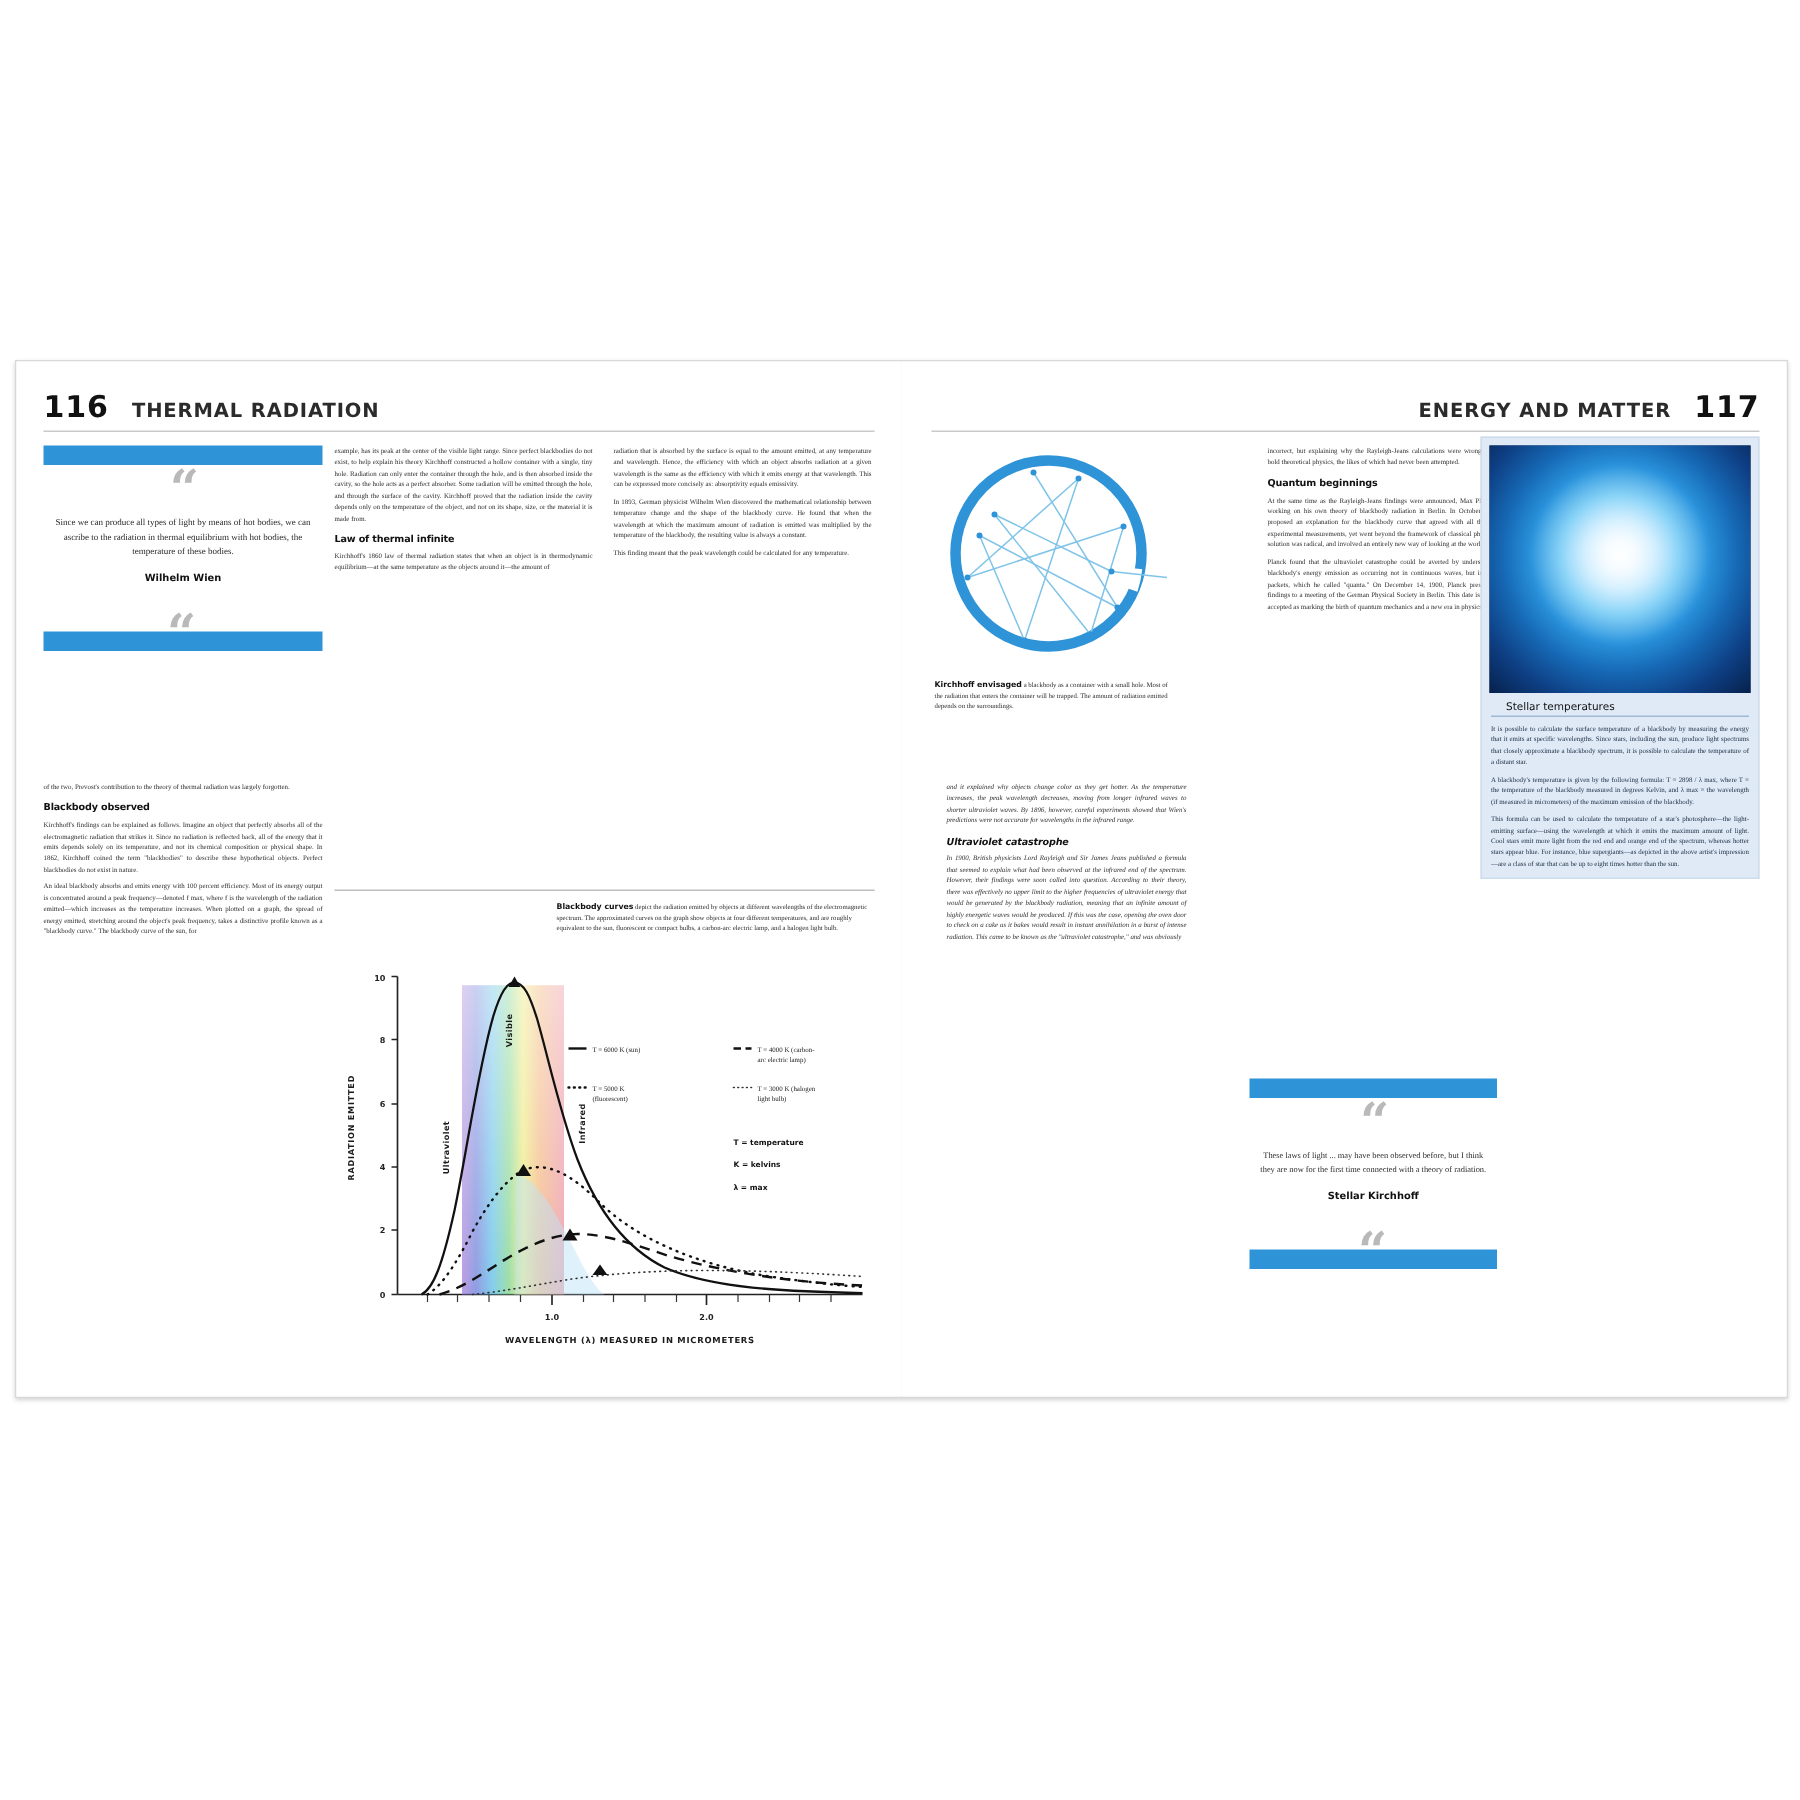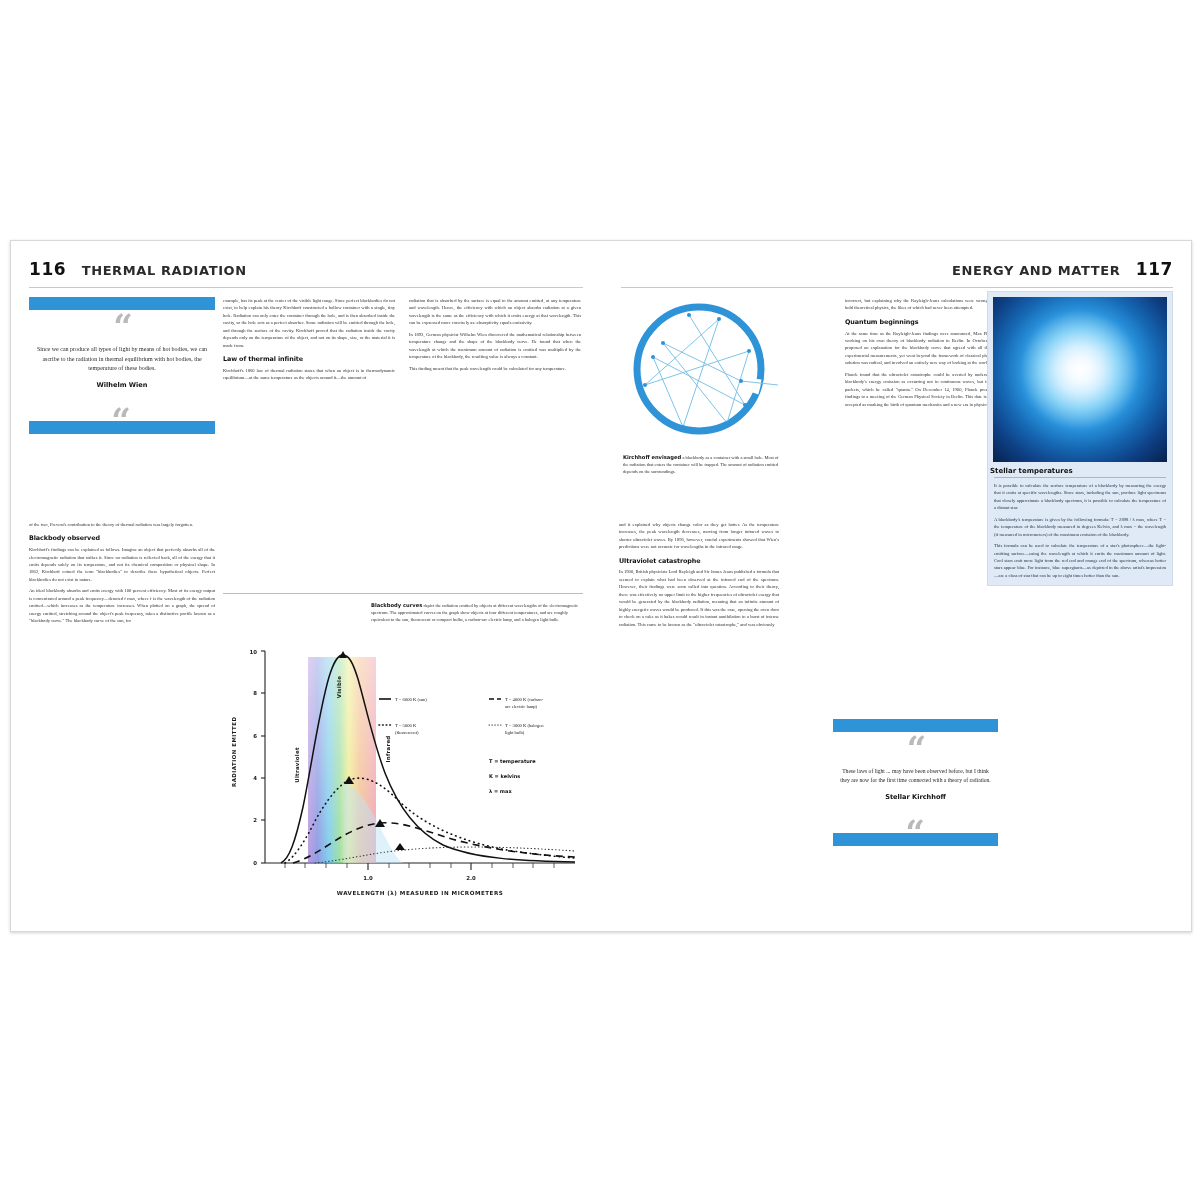--- a/index.html
+++ b/index.html
@@ -13,21 +13,21 @@
   .page{position:absolute;top:0;height:690px;background:#fff;}
   .page-left{left:0;width:590px;}
   .page-right{left:590px;width:590px;}
   .gutter{position:absolute;left:589px;top:0;width:2px;height:690px;
           background:linear-gradient(90deg,rgba(0,0,0,.10),rgba(0,0,0,.02));}
 
   
   .runhead{position:absolute;top:18px;font-family:"DejaVu Sans",sans-serif;font-weight:bold;
            font-size:13px;letter-spacing:.6px;color:#2b2b2b;text-transform:uppercase;
            white-space:nowrap;}
-  .runhead .folio{color:#111;font-size:17px;}
+  .runhead .folio{color:#111;font-size:20px;}
   .rh-left{left:18px;}
   .rh-right{right:18px;text-align:right;}
   .rule{position:absolute;height:1px;background:#c9c9c9;top:46px;}
   .rule-left{left:18px;width:554px;}
   .rule-right{left:20px;width:552px;}
 
   
   .col{position:absolute;font-size:4.6px;line-height:1.62;color:#2f2f2f;text-align:justify;
        font-family:"Liberation Serif",serif;}
   .col h3{font-family:"DejaVu Sans",sans-serif;font-weight:bold;font-size:6.4px;color:#111;
@@ -76,22 +76,22 @@
            border:1px solid #cddceb;}
   .sb-img{margin:5px 5px 0 5px;height:165px;
           background:
             radial-gradient(circle at 50% 44%, #ffffff 0%, #eaf7ff 9%, #bfe8ff 18%, #6cc8f5 31%,
                             #2a94dd 46%, #1668b4 62%, #0e3f84 80%, #06214c 100%),
             radial-gradient(circle at 50% 44%, rgba(255,255,255,.9) 0%, rgba(255,255,255,0) 24%),
             #061a3c;
           position:relative;overflow:hidden;}
   .sb-img .flare{position:absolute;left:50%;top:44%;width:150px;height:150px;margin:-75px 0 0 -75px;
           background:radial-gradient(circle, rgba(255,255,255,.55) 0%, rgba(255,255,255,0) 58%);}
-  .sb-head{font-family:"DejaVu Sans",sans-serif;font-weight:bold;font-size:7px;color:#111;
-           margin:5px 6px 2px 2px;}
+  .sb-head{font-family:"DejaVu Sans",sans-serif;font-weight:normal;font-size:7px;color:#111;
+           margin:5px 6px 2px 16px;}
   .sb-rule{height:1px;background:#9fb9d4;margin:0 6px;}
   .sb-text{font-size:4.6px;line-height:1.62;color:#23334a;margin:4px 6px 6px 6px;text-align:justify;}
   .sb-text p{margin:0 0 4px 0;}
 </style>
 </head>
 <body>
 
 <div class="stage">
 
   <div class="spread">
@@ -296,21 +296,21 @@
             <circle cx="30" cy="60" r="2"></circle>
           <circle cx="122" cy="108" r="2"></circle>
             <circle cx="66" cy="18" r="2"></circle>
         </g>
       </svg>
 
       <div class="cavity-cap">
         <b>Kirchhoff envisaged</b><span> a blackbody as a container with a small hole. Most of the radiation that enters the container will be trapped. The amount of radiation emitted depends on the surroundings.</span>
       </div>
 
-      <div class="col" style="left:18px;top:280px;width:160px;">
+      <div class="col" style="left:30px;top:280px;width:160px;font-style:italic;">
         <p>and it explained why objects change color as they get hotter. As the temperature increases, the peak wavelength decreases, moving from longer infrared waves to shorter ultraviolet waves. By 1896, however, careful experiments showed that Wien's predictions were not accurate for wavelengths in the infrared range.</p>
         <h3>Ultraviolet catastrophe</h3>
         <p>In 1900, British physicists Lord Rayleigh and Sir James Jeans published a formula that seemed to explain what had been observed at the infrared end of the spectrum. However, their findings were soon called into question. According to their theory, there was effectively no upper limit to the higher frequencies of ultraviolet energy that would be generated by the blackbody radiation, meaning that an infinite amount of highly energetic waves would be produced. If this was the case, opening the oven door to check on a cake as it bakes would result in instant annihilation in a burst of intense radiation. This came to be known as the "ultraviolet catastrophe," and was obviously</p>
       </div>
 
       <div class="col" style="left:204px;top:56px;width:160px;margin-left:40px;">
         <p>incorrect, but explaining why the Rayleigh-Jeans calculations were wrong required bold theoretical physics, the likes of which had never been attempted.</p>
         <h3>Quantum beginnings</h3>
         <p>At the same time as the Rayleigh-Jeans findings were announced, Max Planck was working on his own theory of blackbody radiation in Berlin. In October 1900 he proposed an explanation for the blackbody curve that agreed with all the known experimental measurements, yet went beyond the framework of classical physics. His solution was radical, and involved an entirely new way of looking at the world.</p>
         <p>Planck found that the ultraviolet catastrophe could be averted by understanding a blackbody's energy emission as occurring not in continuous waves, but in discrete packets, which he called "quanta." On December 14, 1900, Planck presented his findings to a meeting of the German Physical Society in Berlin. This date is generally accepted as marking the birth of quantum mechanics and a new era in physics.</p>

